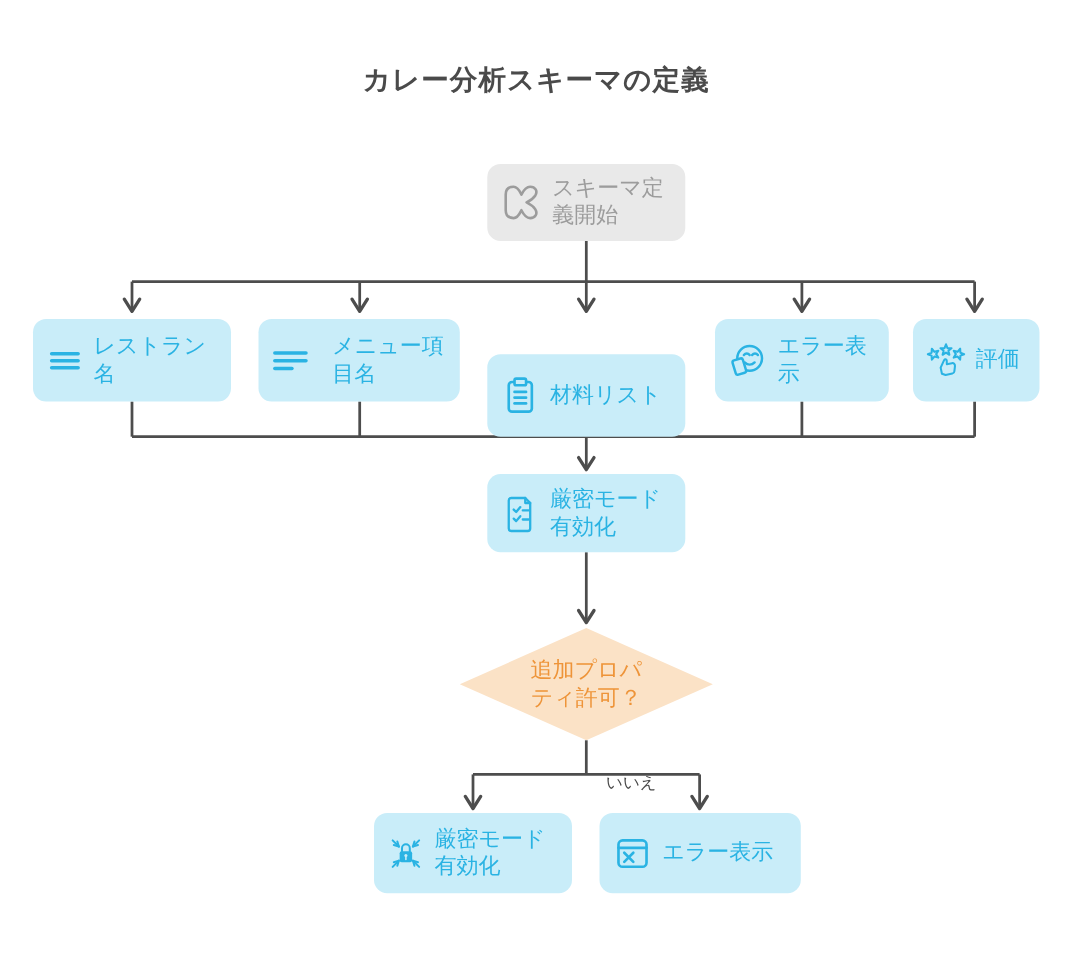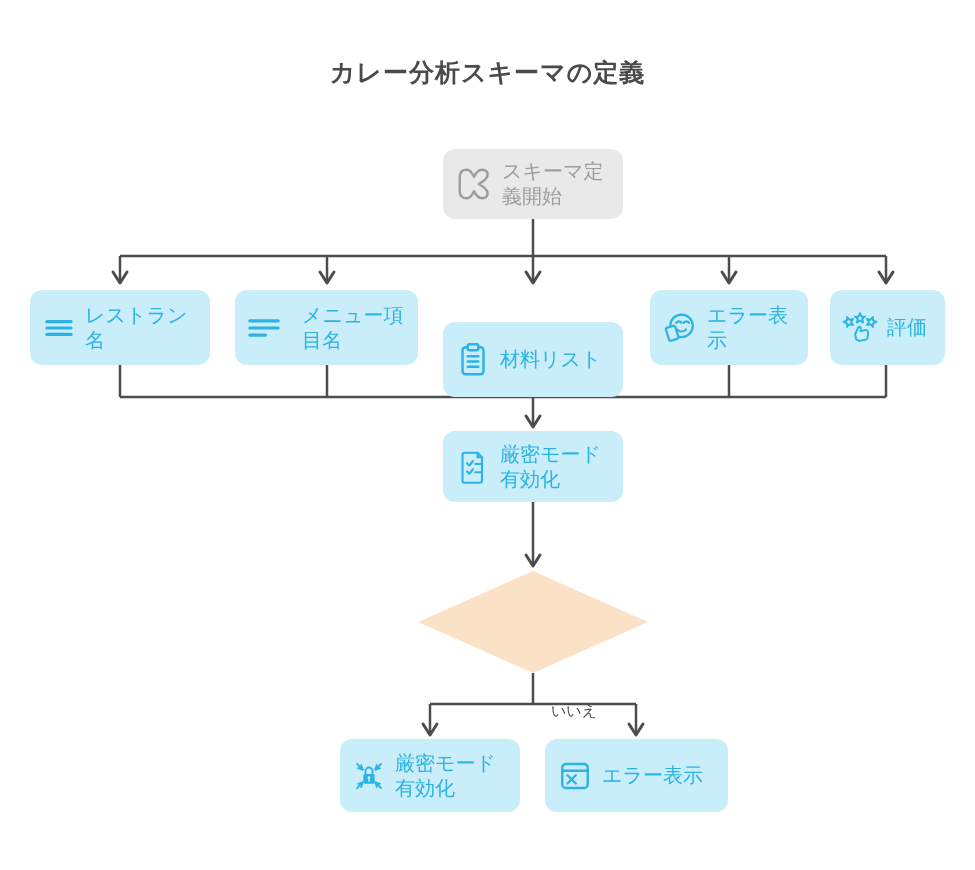--- a/index.html
+++ b/index.html
@@ -159,20 +159,21 @@
         <path d="M30 5 v6 h6"></path>
         <path d="M16 19 l3 3 l5 -6"></path>
           <path d="M27 20 h7"></path>
         <path d="M16 30 l3 3 l5 -6"></path>
           <path d="M27 31 h7"></path>
       </svg>
     </span>
     <span class="label w104">厳密モード有効化</span>
   </div>
 
+  <div class="decision-label" style="left:473px;top:596px;width:120px;">追加プロパティ許可？</div>
 
   <div class="edge-label" style="left:551px;top:702px;">いいえ</div>
 
   <div class="node blue" style="left:340px;top:739px;width:180px;height:73px;">
     <span class="icon">
       <svg width="34" height="34" viewBox="0 0 48 48" fill="none" stroke="currentColor" stroke-width="2.6" stroke-linecap="round" stroke-linejoin="round">
         <path d="M7 7 L15 15"></path>
           <path d="M8.5 13 L15 15 L13 8.5"></path>
         <path d="M41 7 L33 15"></path>
           <path d="M35 8.5 L33 15 L39.5 13"></path>

